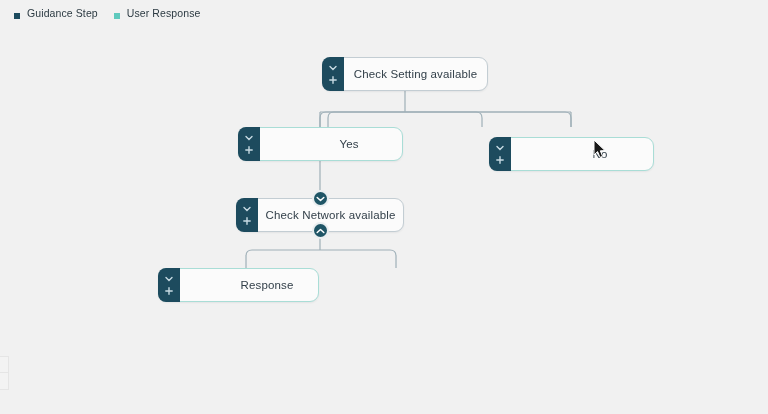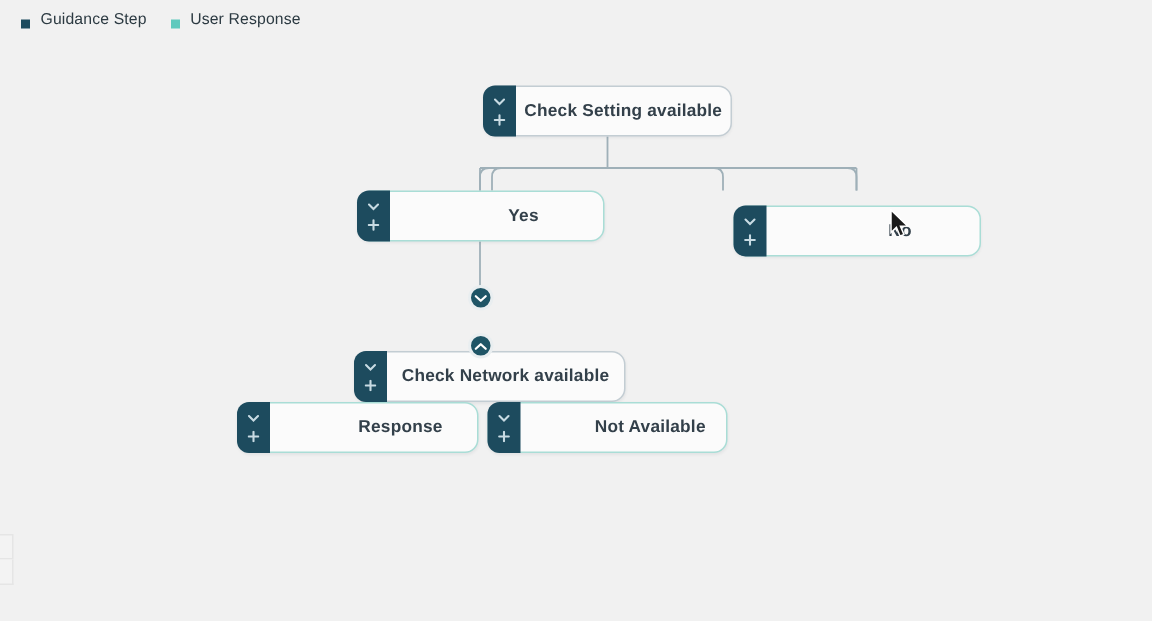--- a/index.html
+++ b/index.html
@@ -112,21 +112,20 @@
     display: flex;
     align-items: center;
     justify-content: center;
     font-size: 11.5px;
     color: #33404a;
     letter-spacing: 0.15px;
     padding: 0 10px;
     text-align: left;
     white-space: nowrap;
     overflow: hidden;
-    font-weight: bold;
   }
 
   
   .collapse-btn {
     position: absolute;
     width: 17px;
     height: 17px;
     border-radius: 50%;
     background: #1f5566;
     border: 2px solid #e9eef0;
@@ -242,21 +241,21 @@
       </span>
       <span class="handle-glyph">
         <svg width="8" height="8" viewBox="0 0 8 8">
             <path d="M4 0.8 L4 7.2 M0.8 4 L7.2 4" stroke="#c8dbe3" stroke-width="1.4" stroke-linecap="round"></path>
           </svg>
       </span>
     </div>
     <div class="node-label">No</div>
   </div>
 
-  <div class="node guidance" style="left:236px; top:198px; width:181px;margin-top:36px;">
+  <div class="node guidance" style="left:236px; top:198px; width:168px;">
     <div class="node-handle">
       <span class="handle-glyph">
         <svg width="8" height="6" viewBox="0 0 8 6">
             <path d="M1 1.4 L4 4.4 L7 1.4" stroke="#c8dbe3" stroke-width="1.4" fill="none" stroke-linecap="round"></path>
           </svg>
       </span>
       <span class="handle-glyph">
         <svg width="8" height="8" viewBox="0 0 8 8">
             <path d="M4 0.8 L4 7.2 M0.8 4 L7.2 4" stroke="#c8dbe3" stroke-width="1.4" stroke-linecap="round"></path>
           </svg>
@@ -286,35 +285,20 @@
       </span>
       <span class="handle-glyph">
         <svg width="8" height="8" viewBox="0 0 8 8">
             <path d="M4 0.8 L4 7.2 M0.8 4 L7.2 4" stroke="#c8dbe3" stroke-width="1.4" stroke-linecap="round"></path>
           </svg>
       </span>
     </div>
     <div class="node-label">Response</div>
   </div>
 
-  <div class="node response" style="left:325px; top:268px; width:160px;">
-    <div class="node-handle">
-      <span class="handle-glyph">
-        <svg width="8" height="6" viewBox="0 0 8 6">
-            <path d="M1 1.4 L4 4.4 L7 1.4" stroke="#c8dbe3" stroke-width="1.4" fill="none" stroke-linecap="round"></path>
-          </svg>
-      </span>
-      <span class="handle-glyph">
-        <svg width="8" height="8" viewBox="0 0 8 8">
-            <path d="M4 0.8 L4 7.2 M0.8 4 L7.2 4" stroke="#c8dbe3" stroke-width="1.4" stroke-linecap="round"></path>
-          </svg>
-      </span>
-    </div>
-    <div class="node-label">Not Available</div>
-  </div>
 
   <div id="edge-controls">
     <div class="edge-ctrl"></div>
     <div class="edge-ctrl"></div>
   </div>
 
 </div>
 
 <svg id="cursor" width="14" height="20" viewBox="0 0 14 20" style="left:593px; top:139px;">
   <path d="M1,1 L1,16 L4.6,12.6 L7,18.4 L9.6,17.3 L7.3,11.8 L12,11.6 Z" fill="#1a1a1a" stroke="#ffffff" stroke-width="1"></path>

